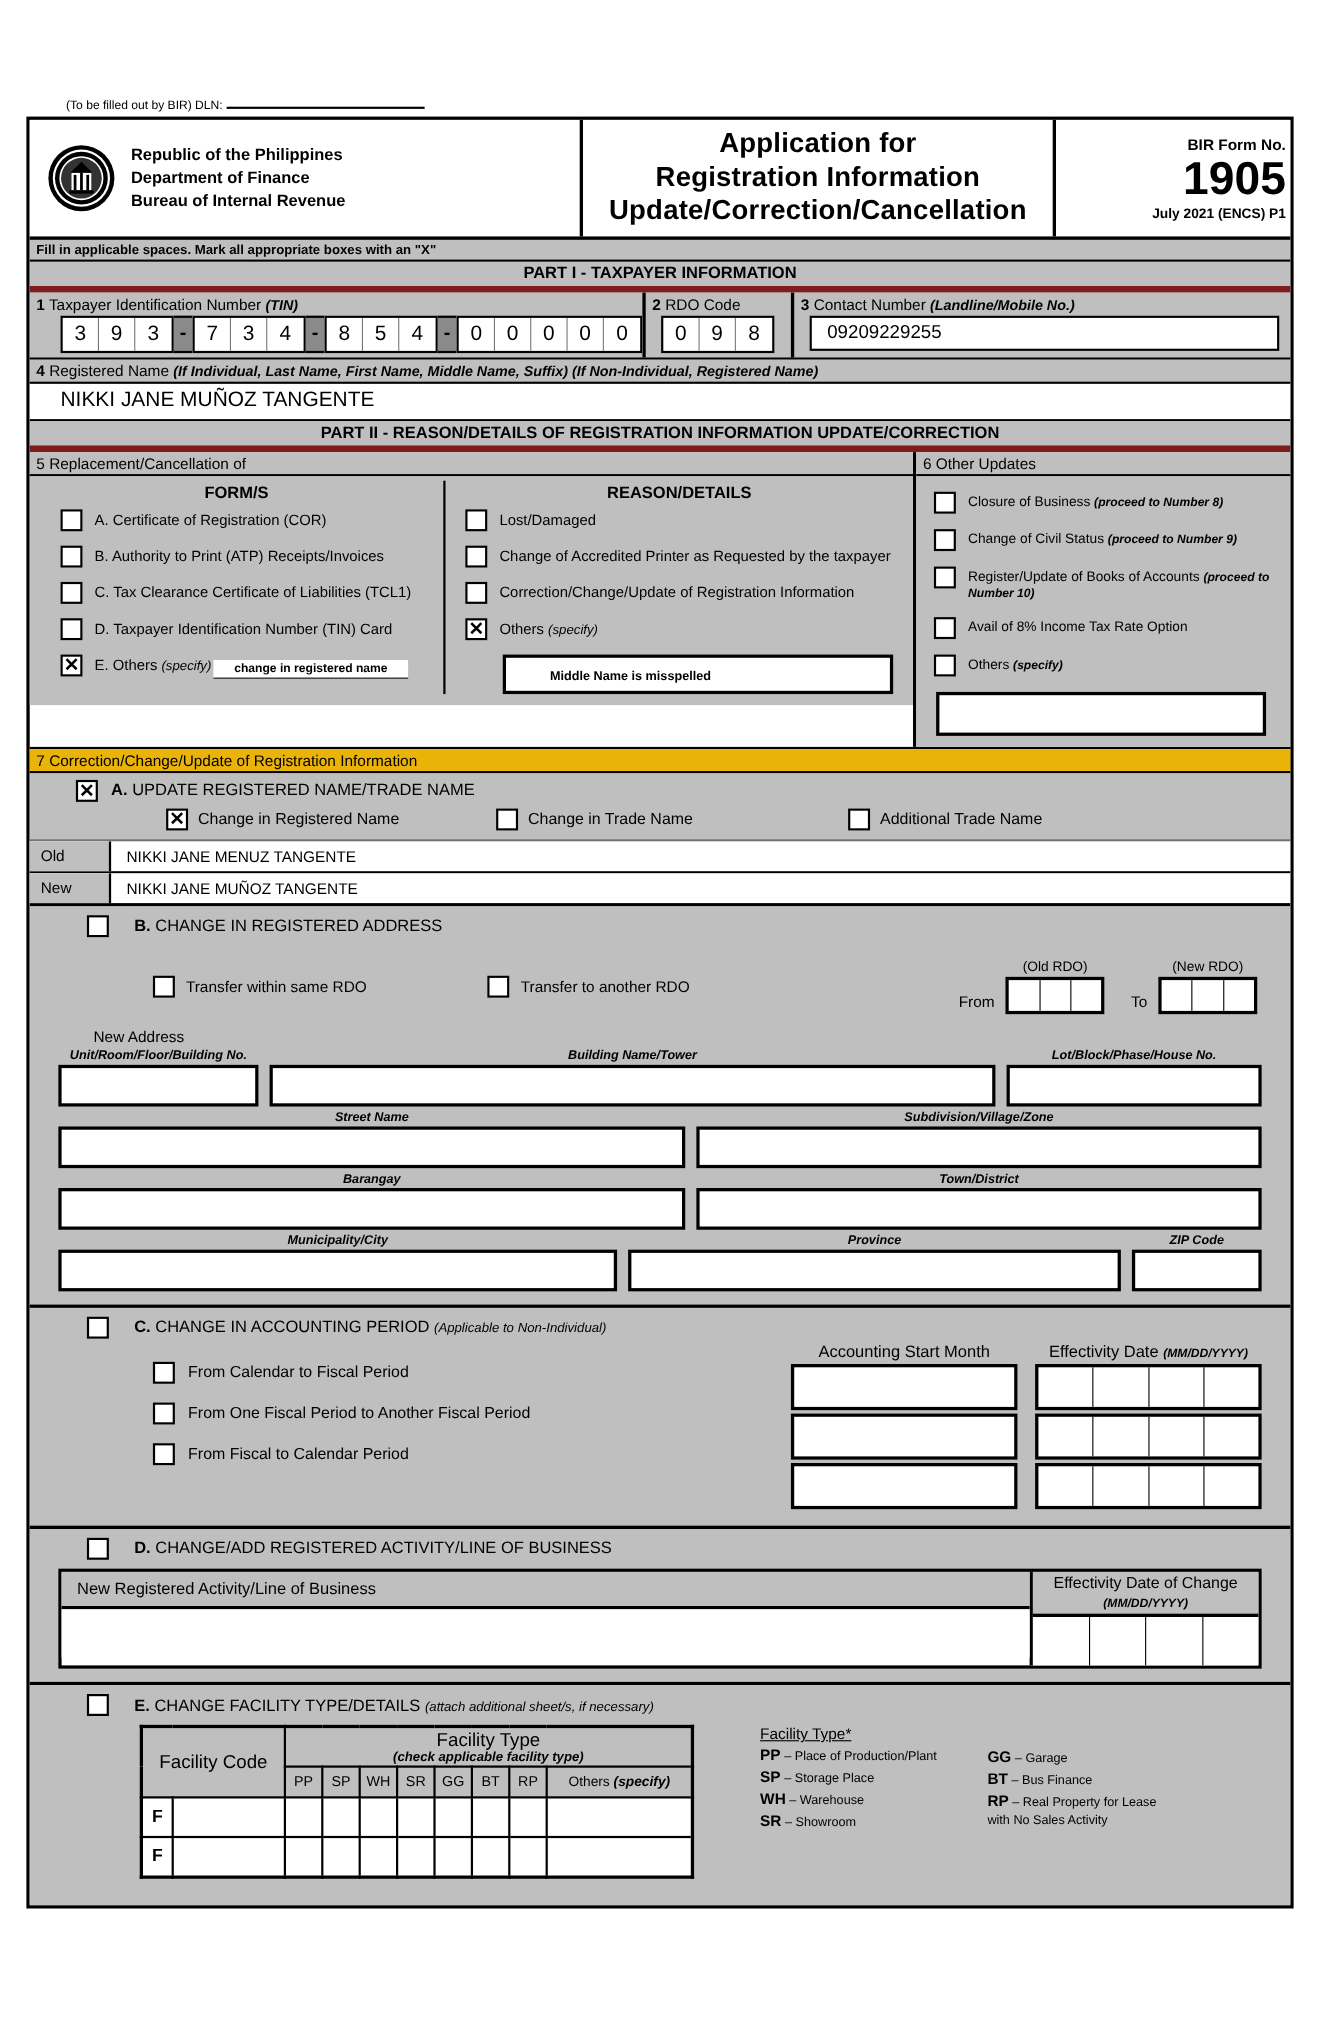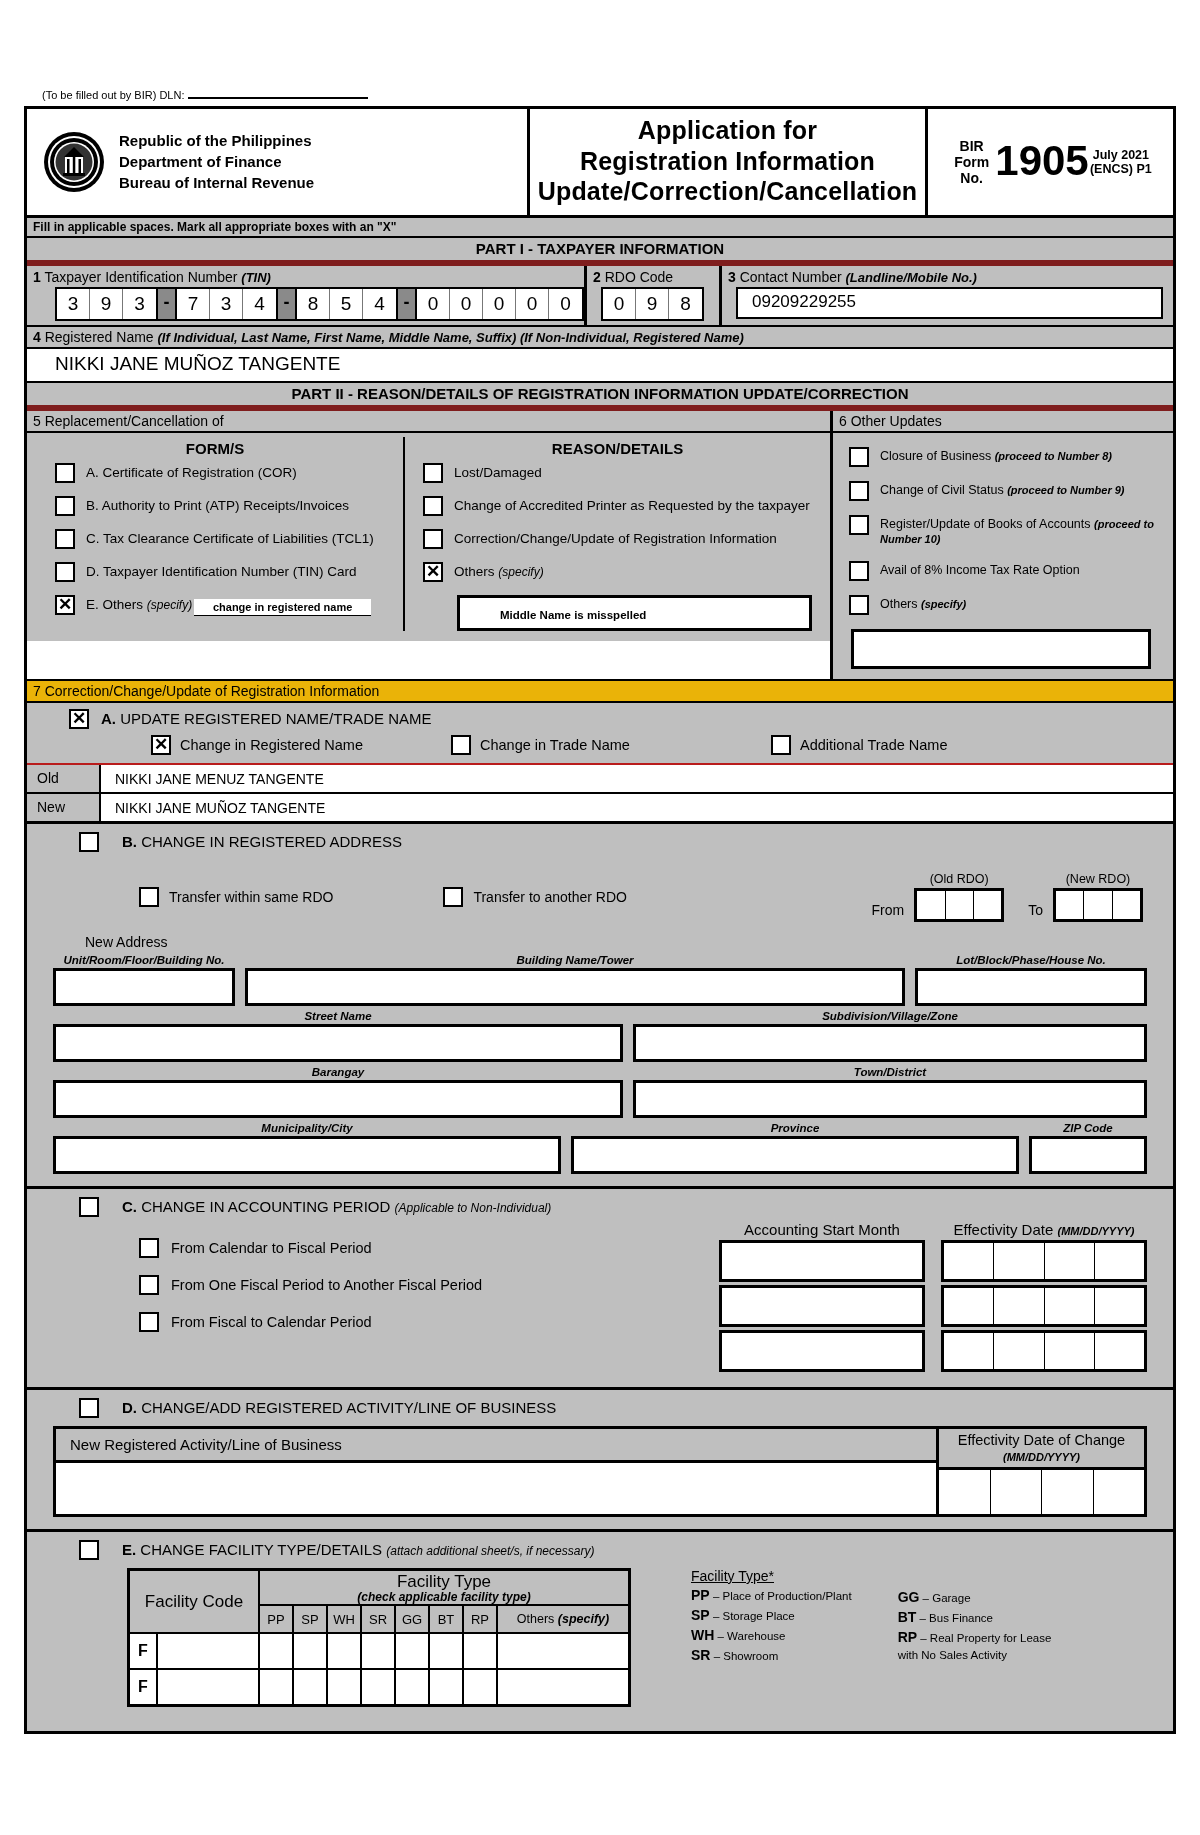--- a/index.html
+++ b/index.html
@@ -4,36 +4,36 @@
 <style>
   html,body{margin:0;padding:0;background:#fff;}
   body{
     width:1200px;height:1835px;
     font-family:"Liberation Sans", sans-serif;
     color:#000;
     -webkit-font-smoothing:none;
   }
   .page{position:relative;width:1200px;height:1835px;box-sizing:border-box;padding:0;}
   .dln-line{
-    position:absolute;left:42px;top:88px;font-size:11px;letter-spacing:0px;white-space:nowrap;text-align:right;
+    position:absolute;left:60px;top:88px;font-size:11px;letter-spacing:0px;white-space:nowrap;text-align:right;
   }
   .dln-rule{display:inline-block;width:180px;border-bottom:2px solid #000;height:9px;vertical-align:baseline;margin-left:4px;}
   .form-body{
     position:absolute;left:24px;top:106px;width:1152px;
     border:3px solid #000;box-sizing:border-box;background:#fff;
   }
   
   .hdr{display:flex;align-items:stretch;background:#fff;}
   .hdr-left{width:500px;display:flex;align-items:center;padding:10px 0 10px 16px;box-sizing:border-box;}
   .seal{width:62px;height:62px;flex:0 0 62px;margin-right:14px;position:relative;}
   .seal svg{display:block;}
   .agency{font-size:15px;font-weight:bold;line-height:1.42;}
   .hdr-mid{flex:1;border-left:3px solid #000;border-right:3px solid #000;display:flex;flex-direction:column;justify-content:center;align-items:center;text-align:center;padding:6px 4px 8px;}
   .hdr-mid .t{font-size:25px;font-weight:bold;line-height:1.22;letter-spacing:.2px;}
-  .hdr-right{width:205px;display:flex;flex-direction:row;justify-content:center;align-items:center;text-align:center;padding:4px 20px;}
+  .hdr-right{width:205px;display:flex;flex-direction:column;justify-content:center;align-items:flex-end;text-align:center;padding:4px 4px;}
   .hdr-right .bfn{font-size:14px;font-weight:bold;}
   .hdr-right .num{font-size:42px;font-weight:bold;line-height:1;margin:2px 0 4px;}
   .hdr-right .rev{font-size:12.5px;font-weight:bold;}
   .fillin{background:#bfbfbf;border-top:3px solid #000;border-bottom:2px solid #000;font-size:12px;font-weight:bold;padding:2px 6px;}
   
   .partbar{background:#bfbfbf;text-align:center;font-size:15px;font-weight:bold;padding:2px 0 3px;border-bottom:6px solid #7f1d1d;}
   .rowlabel{background:#bfbfbf;font-size:14px;padding:2px 6px;border-bottom:2px solid #000;}
   
   .p1row{display:flex;background:#bfbfbf;border-bottom:2px solid #000;}
   .tinblock{width:560px;border-right:3px solid #000;padding:2px 0 4px 0;box-sizing:border-box;}
@@ -66,21 +66,21 @@
   .citem .lbl i{font-style:italic;font-size:12px;}
   .col-reason .citem{padding-left:18px;}
   .sec6 .citem{padding-left:16px;margin-bottom:14px;}
   .sec6 .lbl{font-size:12.5px;}
   .sec6 .lbl i{font-size:11px;font-style:italic;font-weight:bold;}
   .writeline{display:inline-block;min-width:165px;border-bottom:1.5px solid #000;background:#fff;font-size:11px;font-weight:bold;text-align:center;padding:2px 6px 1px;margin-left:2px;vertical-align:-2px;}
   .wbox{border:3px solid #000;background:#fff;height:36px;margin:2px 18px 0 52px;font-size:11.5px;font-weight:bold;padding:11px 0 0 40px;box-sizing:border-box;}
   .wbox2{border:3px solid #000;background:#fff;height:34px;margin:2px 22px 0 18px;}
   
   .sec7head{background:#eab308;font-size:14px;padding:2px 6px;border-bottom:2px solid #000;}
-  .secA{background:#bfbfbf;border-bottom:2px solid #b91c1c;padding:6px 0 4px;}
+  .secA{background:#bfbfbf;border-bottom:2px solid #737373;padding:6px 0 4px;}
   .aline{display:flex;align-items:center;padding-left:42px;margin-bottom:6px;}
   .aline .lbl{font-size:15px;margin-left:12px;}
   .aline .lbl b{font-weight:bold;}
   .subopts{display:flex;padding-left:124px;margin-bottom:4px;}
   .subopt{display:flex;align-items:center;}
   .subopt .lbl{font-size:14.5px;margin-left:9px;}
   .oldnew{display:flex;border-bottom:2px solid #000;background:#fff;}
   .onlabel{width:74px;background:#bfbfbf;font-size:14px;padding:5px 0 5px 10px;border-right:2px solid #000;box-sizing:border-box;}
   .onval{flex:1;font-size:14px;padding:6px 0 5px 14px;}
   

